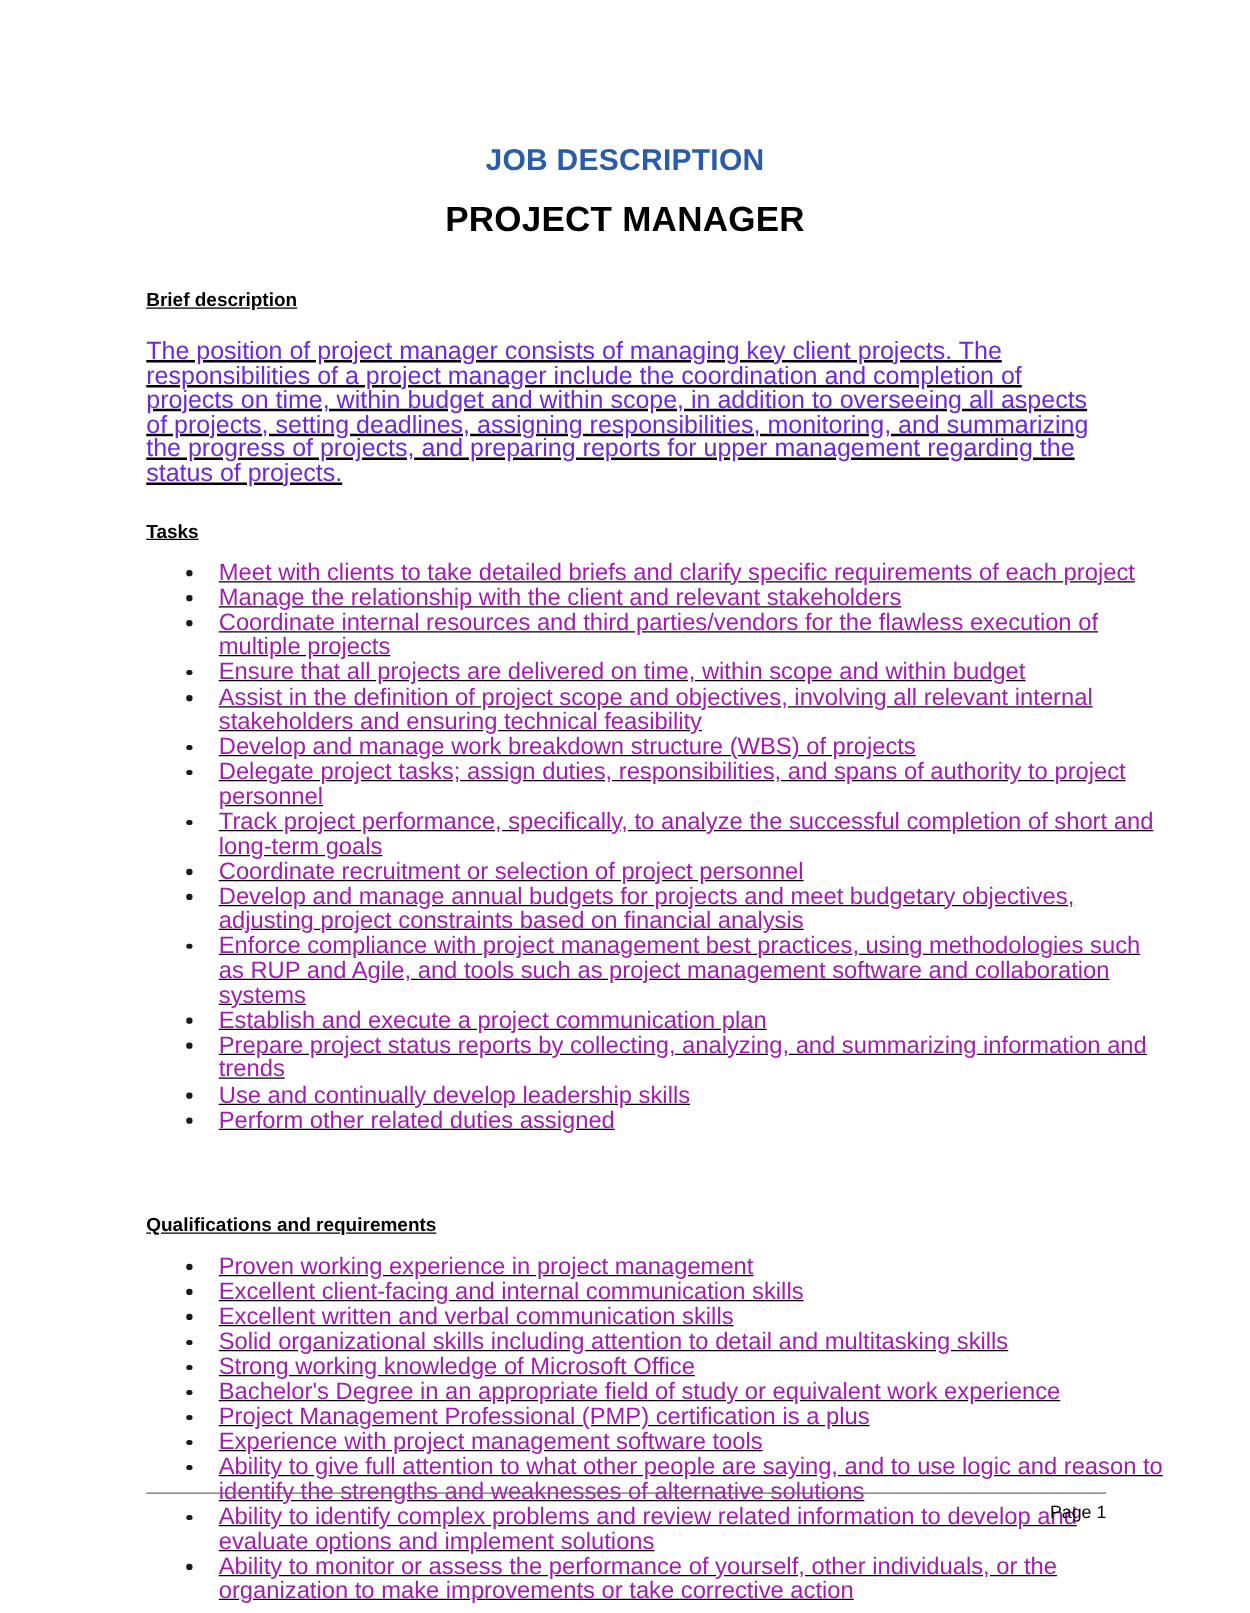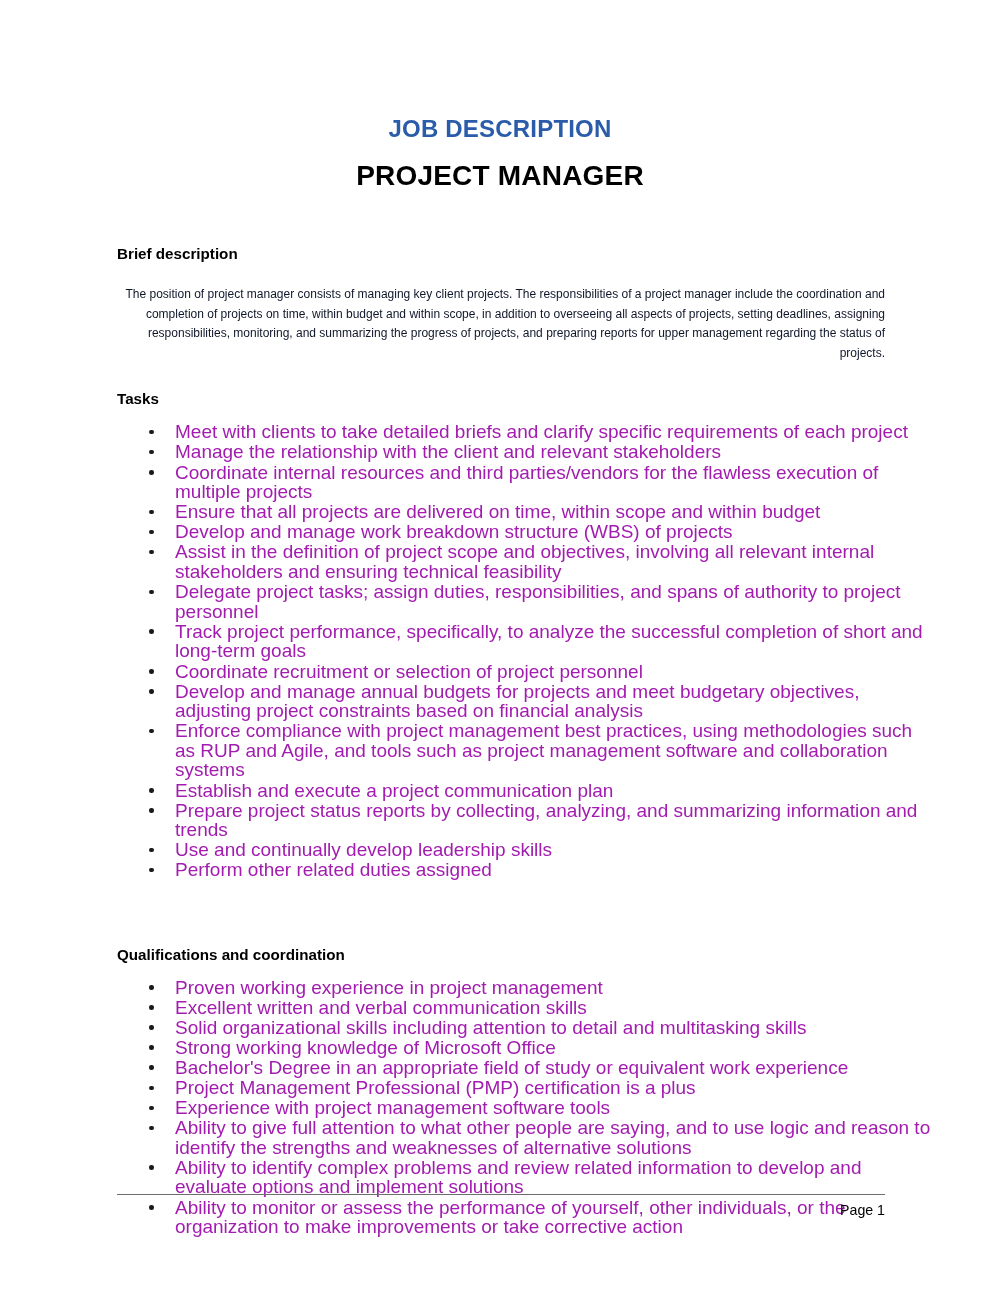--- a/index.html
+++ b/index.html
@@ -48,38 +48,39 @@
     letter-spacing: 0.2px;
     line-height: 34px;
     color: #000000;
     margin: 15px 0 0 0;
   }
 
   
   .content {
     position: absolute;
     left: 117px;
-    top: 244px;
+    top: 231px;
     width: 768px;
+    text-decoration: underline;
   }
 
   .section-heading {
     font-size: 15.2px;
     font-weight: bold;
     line-height: 19px;
     margin: 0;
     color: #000000;
   }
 
   .body-para {
-    font-size: 12px;
+    font-size: 20px;
     line-height: 19.6px;
     margin: 22px 0 0 0;
-    color: #0f172a;
-    text-align: right;
+    color: #6d28d9;
+    text-align: left;
   }
 
   .gap-before-tasks { height: 26px; }
   .gap-before-qual   { height: 64px; }
 
   
   ul.bullets {
     list-style: none;
     margin: 14px 0 0 0;
     padding: 0;
@@ -157,25 +158,25 @@
         <li>
           <span class="dot"></span>
           <span>Coordinate internal resources and third parties/vendors for the flawless execution of multiple projects</span>
         </li>
         <li>
           <span class="dot"></span>
           <span>Ensure that all projects are delivered on time, within scope and within budget</span>
         </li>
         <li>
           <span class="dot"></span>
+          <span>Assist in the definition of project scope and objectives, involving all relevant internal stakeholders and ensuring technical feasibility</span>
+        </li>
+        <li>
+          <span class="dot"></span>
           <span>Develop and manage work breakdown structure (WBS) of projects</span>
-        </li>
-        <li>
-          <span class="dot"></span>
-          <span>Assist in the definition of project scope and objectives, involving all relevant internal stakeholders and ensuring technical feasibility</span>
         </li>
         <li>
           <span class="dot"></span>
           <span>Delegate project tasks; assign duties, responsibilities, and spans of authority to project personnel</span>
         </li>
         <li>
           <span class="dot"></span>
           <span>Track project performance, specifically, to analyze the successful completion of short and long-term goals</span>
         </li>
         <li>
@@ -205,25 +206,29 @@
         <li>
           <span class="dot"></span>
           <span>Perform other related duties assigned</span>
         </li>
       </ul>
     </div>
 
     <div class="gap-before-qual"></div>
 
     <div class="section">
-      <div class="section-heading">Qualifications and coordination</div>
+      <div class="section-heading">Qualifications and requirements</div>
       <ul class="bullets qualifications">
         <li>
           <span class="dot"></span>
           <span>Proven working experience in project management</span>
+        </li>
+        <li>
+          <span class="dot"></span>
+          <span>Excellent client-facing and internal communication skills</span>
         </li>
         <li>
           <span class="dot"></span>
           <span>Excellent written and verbal communication skills</span>
         </li>
         <li>
           <span class="dot"></span>
           <span>Solid organizational skills including attention to detail and multitasking skills</span>
         </li>
         <li>

